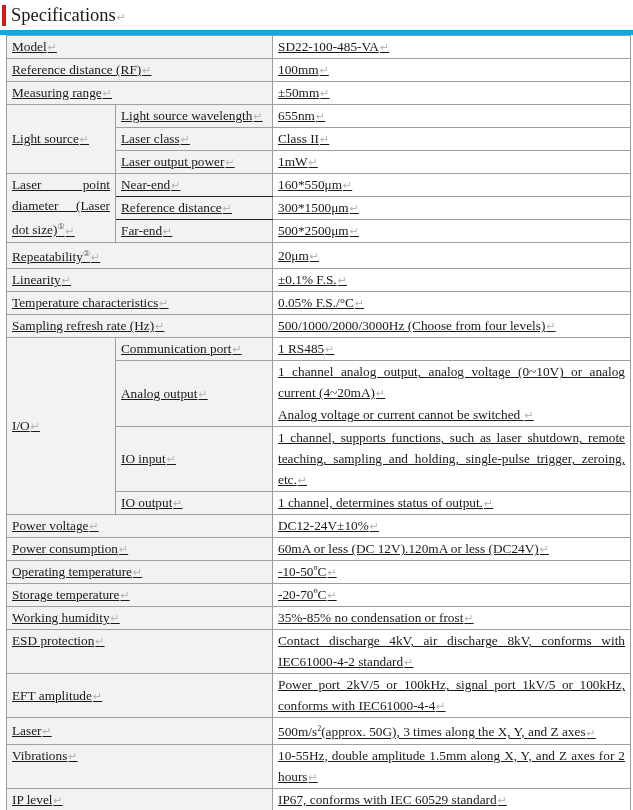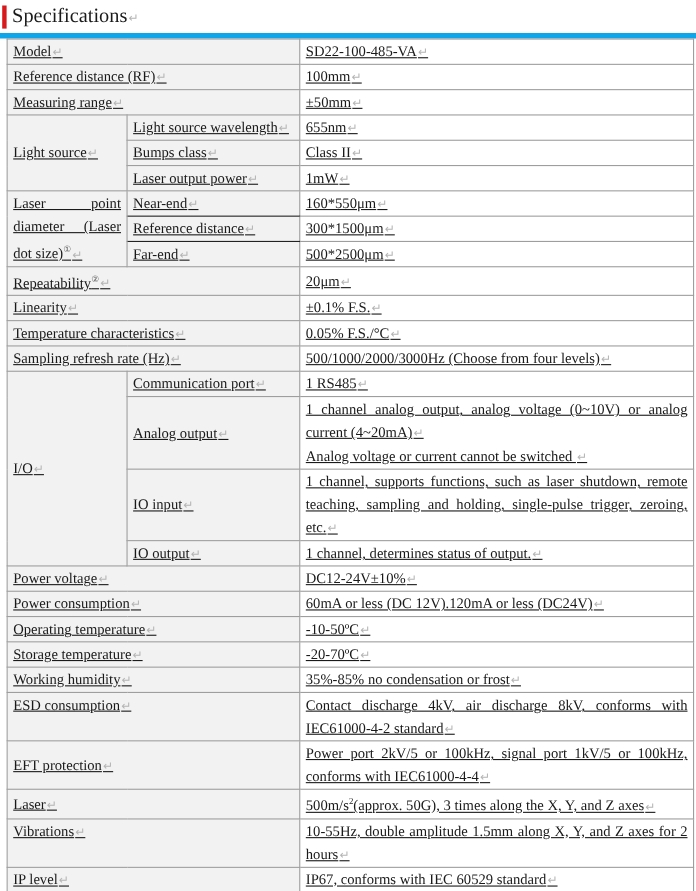--- a/index.html
+++ b/index.html
@@ -45,21 +45,21 @@
       <td class="k" colspan="2"><span>Measuring range</span><span class="pm">↵</span></td>
       <td class="v"><span>±50mm</span><span class="pm">↵</span></td>
     </tr>
 
     <tr class="row">
       <td class="k" rowspan="3"><span>Light source</span><span class="pm">↵</span></td>
       <td class="k"><span>Light source wavelength</span><span class="pm">↵</span></td>
       <td class="v"><span>655nm</span><span class="pm">↵</span></td>
     </tr>
     <tr class="row">
-      <td class="k"><span>Bumps class</span><span class="pm">↵</span></td>
+      <td class="k"><span>Laser class</span><span class="pm">↵</span></td>
       <td class="v"><span>Class II</span><span class="pm">↵</span></td>
     </tr>
     <tr class="row">
       <td class="k"><span>Laser output power</span><span class="pm">↵</span></td>
       <td class="v"><span>1mW</span><span class="pm">↵</span></td>
     </tr>
 
     <tr class="row">
       <td class="k just" rowspan="3"><span>Laser point diameter (Laser dot size)</span><sup>①</sup><span class="pm">↵</span></td>
       <td class="k blk-bottom"><span>Near-end</span><span class="pm">↵</span></td>
@@ -121,25 +121,25 @@
     </tr>
     <tr class="row">
       <td class="k" colspan="2"><span>Storage temperature</span><span class="pm">↵</span></td>
       <td class="v"><span>-20-70ºC</span><span class="pm">↵</span></td>
     </tr>
     <tr class="row">
       <td class="k" colspan="2"><span>Working humidity</span><span class="pm">↵</span></td>
       <td class="v"><span>35%-85% no condensation or frost</span><span class="pm">↵</span></td>
     </tr>
     <tr style="height:42px">
-      <td class="k" colspan="2" style="vertical-align:top"><span>ESD consumption</span><span class="pm">↵</span></td>
+      <td class="k" colspan="2" style="vertical-align:top"><span>ESD protection</span><span class="pm">↵</span></td>
       <td class="v just"><span>Contact discharge 4kV, air discharge 8kV, conforms with IEC61000-4-2 standard</span><span class="pm">↵</span></td>
     </tr>
     <tr style="height:42px">
-      <td class="k" colspan="2"><span>EFT protection</span><span class="pm">↵</span></td>
+      <td class="k" colspan="2"><span>EFT amplitude</span><span class="pm">↵</span></td>
       <td class="v just"><span>Power port 2kV/5 or 100kHz, signal port 1kV/5 or 100kHz, conforms with IEC61000-4-4</span><span class="pm">↵</span></td>
     </tr>
     <tr class="row">
       <td class="k" colspan="2"><span>Laser</span><span class="pm">↵</span></td>
       <td class="v"><span>500m/s</span><sup style="font-size:8px;color:#1a1a1a">2</sup><span>(approx. 50G), 3 times along the X, Y, and Z axes</span><span class="pm">↵</span></td>
     </tr>
     <tr style="height:42px">
       <td class="k" colspan="2" style="vertical-align:top"><span>Vibrations</span><span class="pm">↵</span></td>
       <td class="v just"><span>10-55Hz, double amplitude 1.5mm along X, Y, and Z axes for 2 hours</span><span class="pm">↵</span></td>
     </tr>

